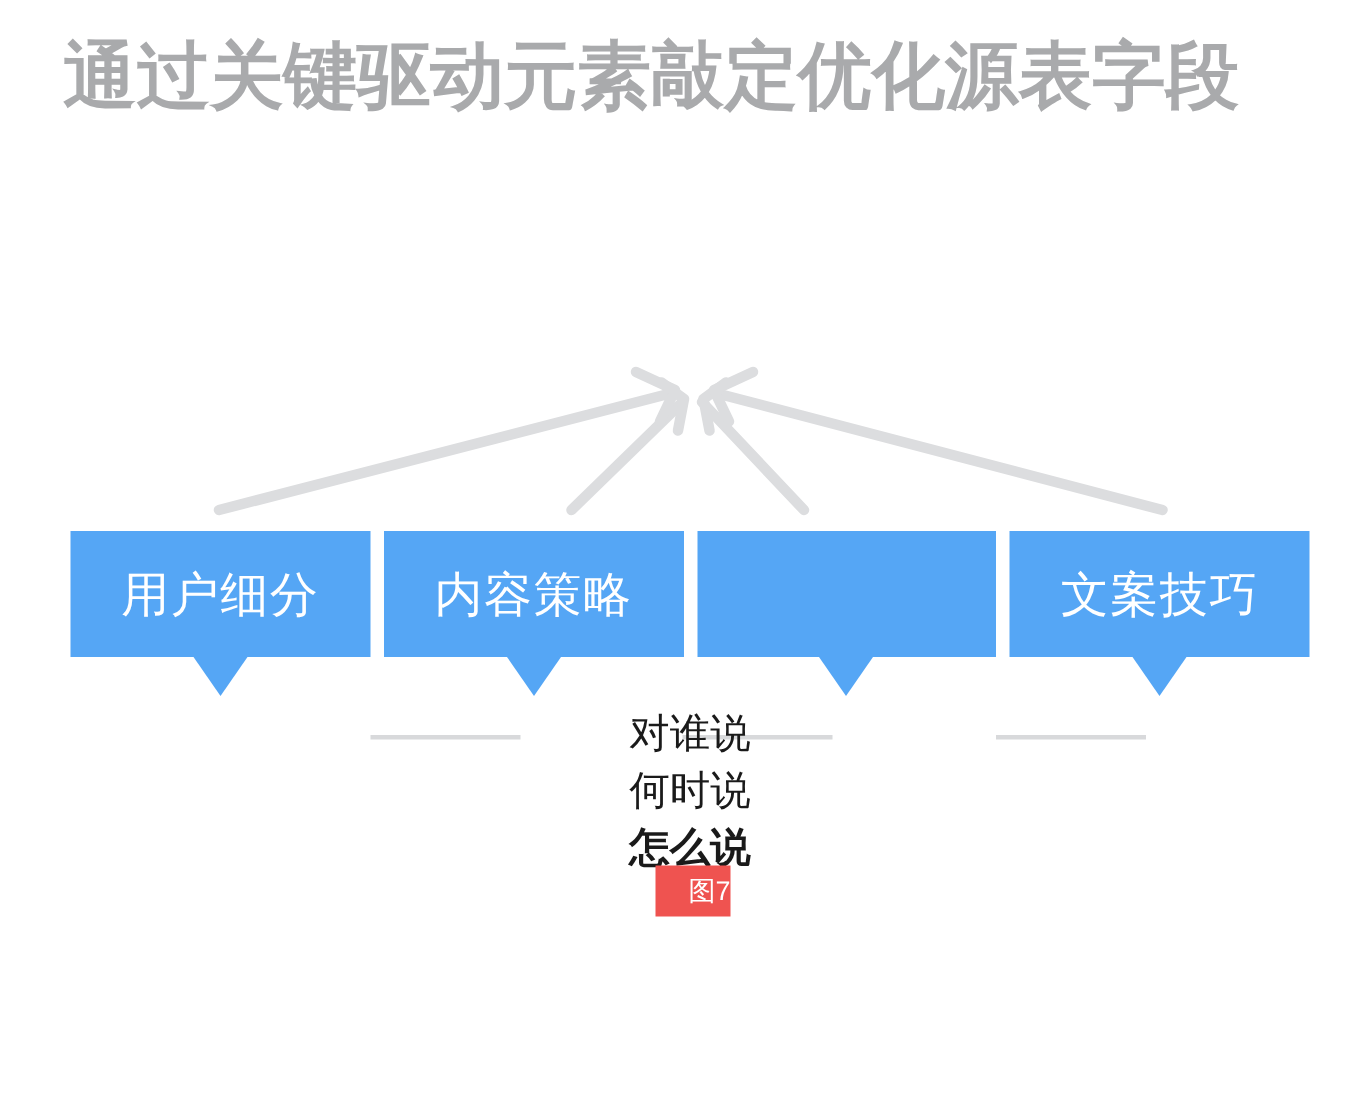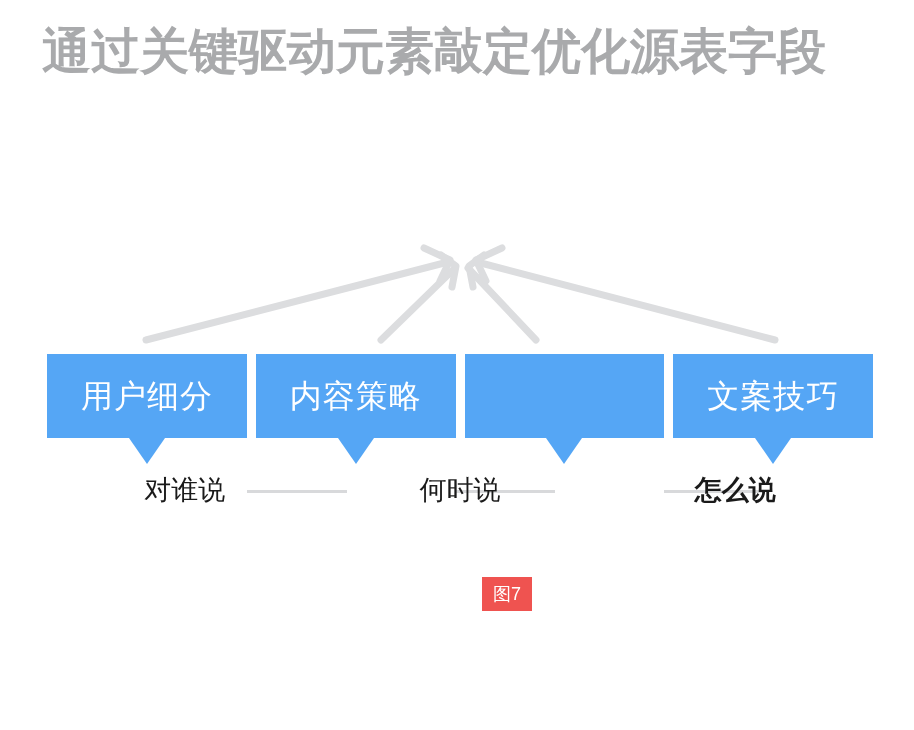--- a/index.html
+++ b/index.html
@@ -104,21 +104,21 @@
   }
 
   
   #captions-row {
     position: absolute;
     left: 47px;
     top: 470px;
     width: 826px;
     height: 40px;
     display: flex;
-    flex-direction: row;
+    flex-direction: column;
     align-items: center;
   }
   .caption-cell {
     flex: 1 1 0;
     display: flex;
     flex-direction: row;
     align-items: center;
     justify-content: center;
     height: 40px;
     position: relative;
@@ -146,22 +146,21 @@
   
   #figure-badge {
     position: absolute;
     left: 437px;
     top: 577px;
     width: 50px;
     height: 34px;
     background: #ef5350;
     display: flex;
     align-items: center;
-    justify-content: center;
-    margin-left: 45px;
+    justify-content: flex-end;
   }
   #figure-badge-label {
     color: #ffffff;
     font-size: 18px;
     line-height: 22px;
     white-space: nowrap;
     font-weight: 400;
   }
 </style>
 </head>

